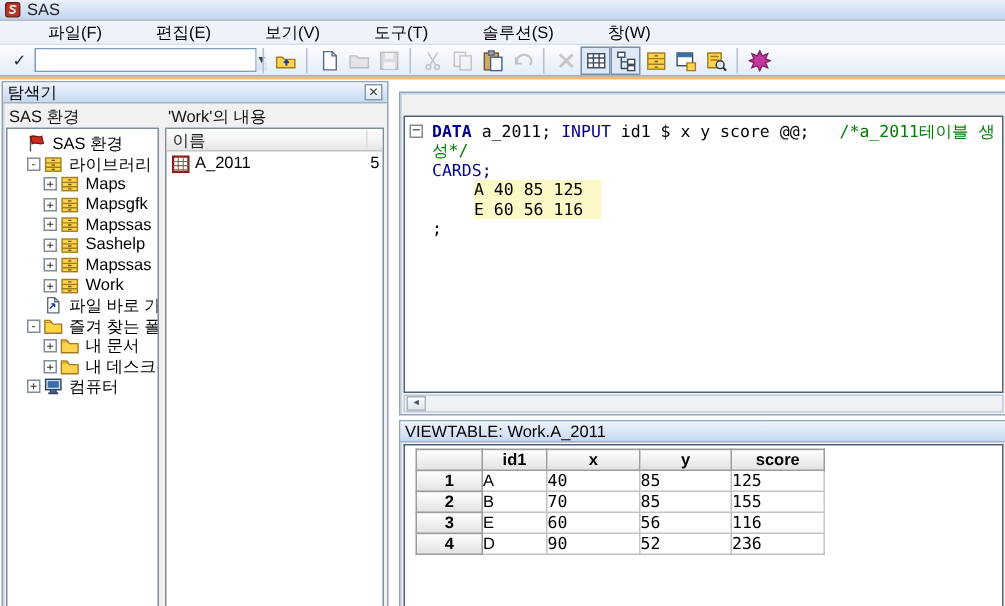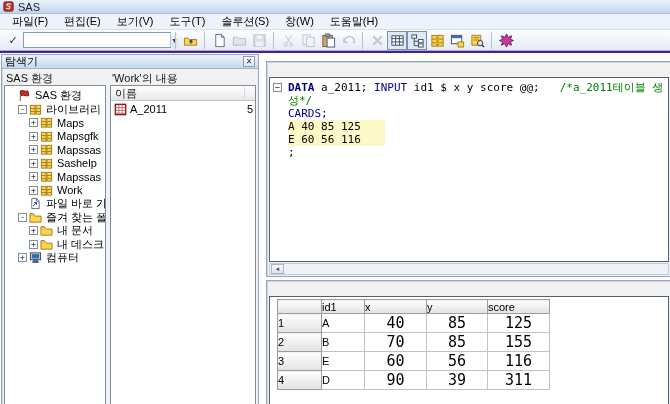--- a/index.html
+++ b/index.html
@@ -1,27 +1,27 @@
 <!DOCTYPE html>
 <html><head>
 <meta charset="utf-8">
 <style>
   * { margin:0; padding:0; box-sizing:border-box; }
   html,body { background:#fff; }
   .app { position:relative; width:670px; height:404px; overflow:hidden;
          font-family:"Liberation Sans","DejaVu Sans",sans-serif; font-size:11px; color:#000;
-         background:#4c1d95; }
+         background:#fdba74; }
 
   
   .titlebar { height:14px; background:linear-gradient(#eaf2fc,#c2d5ee);
               border-bottom:1px solid #aebfd6; display:flex; align-items:center; gap:4px; padding-left:3px; }
   .titlebar .app-title { font-size:11px; color:#222; }
   .menubar { height:16px; background:#eef3fb; border-bottom:1px solid #d7e0ee;
              display:flex; align-items:center; padding-left:4px; }
-  .menu-item { padding:1px 8px 2px 8px; cursor:default; }
+  .menu-item { padding:1px 8px 2px 8px; cursor:default;margin-left:20px; }
 
   .toolbar { height:21px; background:linear-gradient(#fcfdff,#e5ecf7);
              border-bottom:1px solid #9fb0c8; display:flex; align-items:center; padding-left:5px; }
   .cmd-check { width:16px; text-align:center; color:#1a2a3a; font-weight:bold; font-size:11px; }
   .combo { display:flex; width:148px; height:16px; border:1px solid #7f9db9; background:#fff; margin-left:2px; }
   .combo input { flex:1; border:0; outline:none; font-size:11px; padding:0 2px; font-family:inherit; }
   .combo .drop { width:15px; background:linear-gradient(#f4f8fc,#d6e2f0); border-left:1px solid #b4c4d8;
                  font-size:7px; color:#345; display:flex; align-items:center; justify-content:center; }
   .tsep { width:1px; height:17px; background:#b4c0d2; margin:0 4px; }
   .tbtn { width:20px; height:19px; display:flex; align-items:center; justify-content:center; border:1px solid transparent; }
@@ -64,34 +64,34 @@
   
   .win-inner { position:absolute; left:2px; right:2px; top:15px; bottom:14px;
                border:1px solid #4f6172; background:#fff; overflow:hidden; }
   .code { position:relative; padding:3px 0 0 18px;
           font-family:"DejaVu Sans Mono","Liberation Mono",monospace; font-size:11px; line-height:13px; color:#000; }
   .fold-box { position:absolute; left:3px; top:5px; width:9px; height:9px; border:1px solid #808a94;
               background:#fff; font-size:9px; line-height:7px; text-align:center; color:#333; }
   .kw { color:#00008b; }
   .kw.b { font-weight:bold; }
   .comment { color:#008000; margin-left:20px; }
-  .dl { background:#fdf8c8; display:inline-block; padding-right:24px; }
+  .dl { background:#fdf8c8; display:inline-block; padding-right:12px;margin-left:28px; }
   .hscroll { position:absolute; left:2px; right:2px; bottom:1px; height:12px; background:#eef1f5;
              border:1px solid #c2ccd6; display:flex; align-items:center; }
   .hs-arrow { width:13px; height:10px; border:1px solid #aab6c2; background:linear-gradient(#fff,#dbe3ec);
               font-size:6px; color:#456; display:flex; align-items:center; justify-content:center; margin-left:1px; }
 
   
   .grid-wrap { position:absolute; left:2px; right:2px; top:15px; bottom:0;
                border:1px solid #4f6172; border-bottom:0; background:#fff; overflow:hidden; padding:2px 0 0 7px; }
   table.grid { border-collapse:collapse; table-layout:fixed; font-size:11px; }
   table.grid th, table.grid td { height:14px; padding:0; overflow:hidden; white-space:nowrap; }
-  table.grid th { background:linear-gradient(#fdfdfd,#e2e2e2); border:1px solid #9c9c9c; font-weight:normal; text-align:left; }
+  table.grid th { background:linear-gradient(#fdfdfd,#e2e2e2); border:1px solid #9c9c9c; font-weight:bold; text-align:center; }
   table.grid td { border:1px solid #c2c2c2; background:#fff; }
-  td.num { text-align:center; padding-right:5px; font-family:"DejaVu Sans Mono",monospace; font-size:15px; }
+  td.num { text-align:left; padding-right:5px; font-family:"DejaVu Sans Mono",monospace; font-size:11px; }
   td.idc { text-align:left; padding-left:4px; }
   th.rowhdr { background:linear-gradient(#fdfdfd,#e8e8e8); }
 </style>
 </head>
 <body>
 
 <div class="app">
 
   <div class="titlebar">
     <svg width="11" height="11" viewBox="0 0 14 14">
@@ -101,21 +101,20 @@
     <span class="app-title">SAS</span>
   </div>
 
   <div class="menubar" id="menubar">
       <span class="menu-item">파일(F)</span>
       <span class="menu-item">편집(E)</span>
       <span class="menu-item">보기(V)</span>
       <span class="menu-item">도구(T)</span>
       <span class="menu-item">솔루션(S)</span>
       <span class="menu-item">창(W)</span>
-      <span class="menu-item">도움말(H)</span>
     </div>
 
   <div class="toolbar">
     <span class="cmd-check">✓</span>
     <span class="combo">
       <input value="" style="">
       <span class="drop">▼</span>
     </span>
     <span class="tsep"></span>
     <span id="toolbar-icons" style="display:flex;align-items:center;">
@@ -386,20 +385,23 @@
             </div>
           <div class="code-line">;</div>
         </div>
       </div>
       <div class="hscroll">
         <span class="hs-arrow">◄</span>
       </div>
     </div>
 
     <div class="subwin" style="left:266px;top:227px;width:406px;height:130px;">
+      <div class="win-title">
+        <span class="t">VIEWTABLE: Work.A_2011</span>
+      </div>
       <div class="grid-wrap">
         <table class="grid">
           <colgroup>
               <col style="width:44px">
               <col style="width:43px">
               <col style="width:62px">
               <col style="width:61px">
               <col style="width:62px">
             </colgroup>
           <thead>
@@ -430,22 +432,22 @@
                 <th class="rowhdr">3</th>
                 <td class="idc">E</td>
                 <td class="num">60</td>
                 <td class="num">56</td>
                 <td class="num">116</td>
               </tr>
               <tr>
                 <th class="rowhdr">4</th>
                 <td class="idc">D</td>
                 <td class="num">90</td>
-                <td class="num">39</td>
-                <td class="num">311</td>
+                <td class="num">52</td>
+                <td class="num">236</td>
               </tr>
             </tbody>
         </table>
       </div>
     </div>
 
   </div>
 </div>
 
 </body></html>

